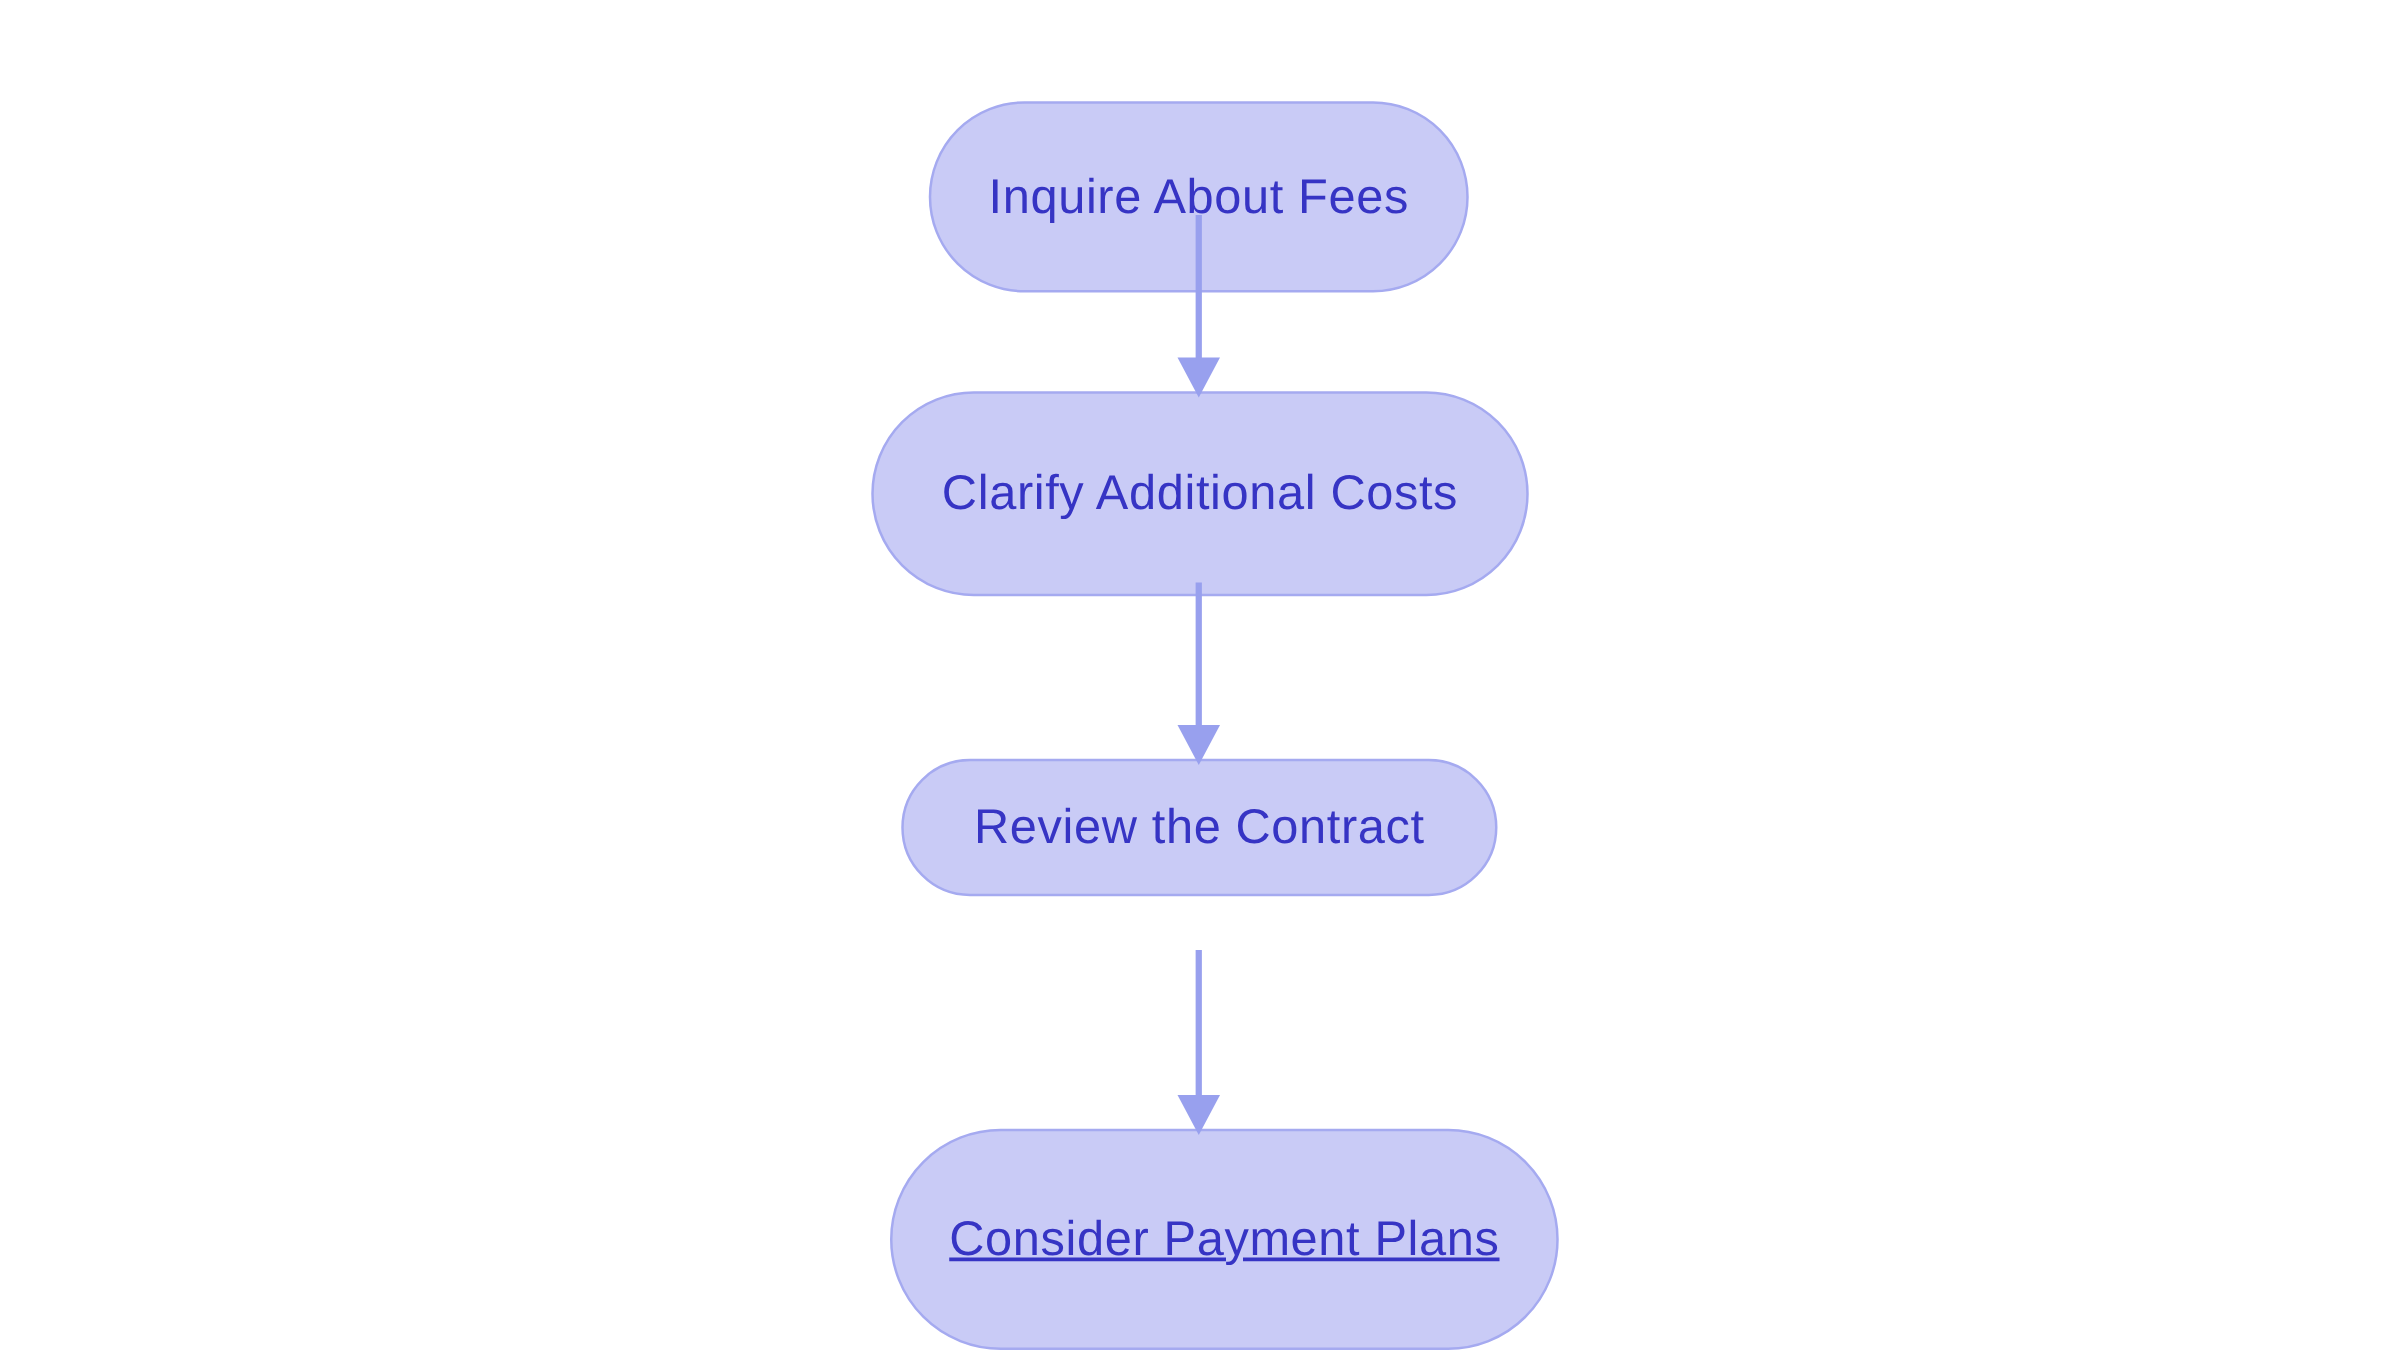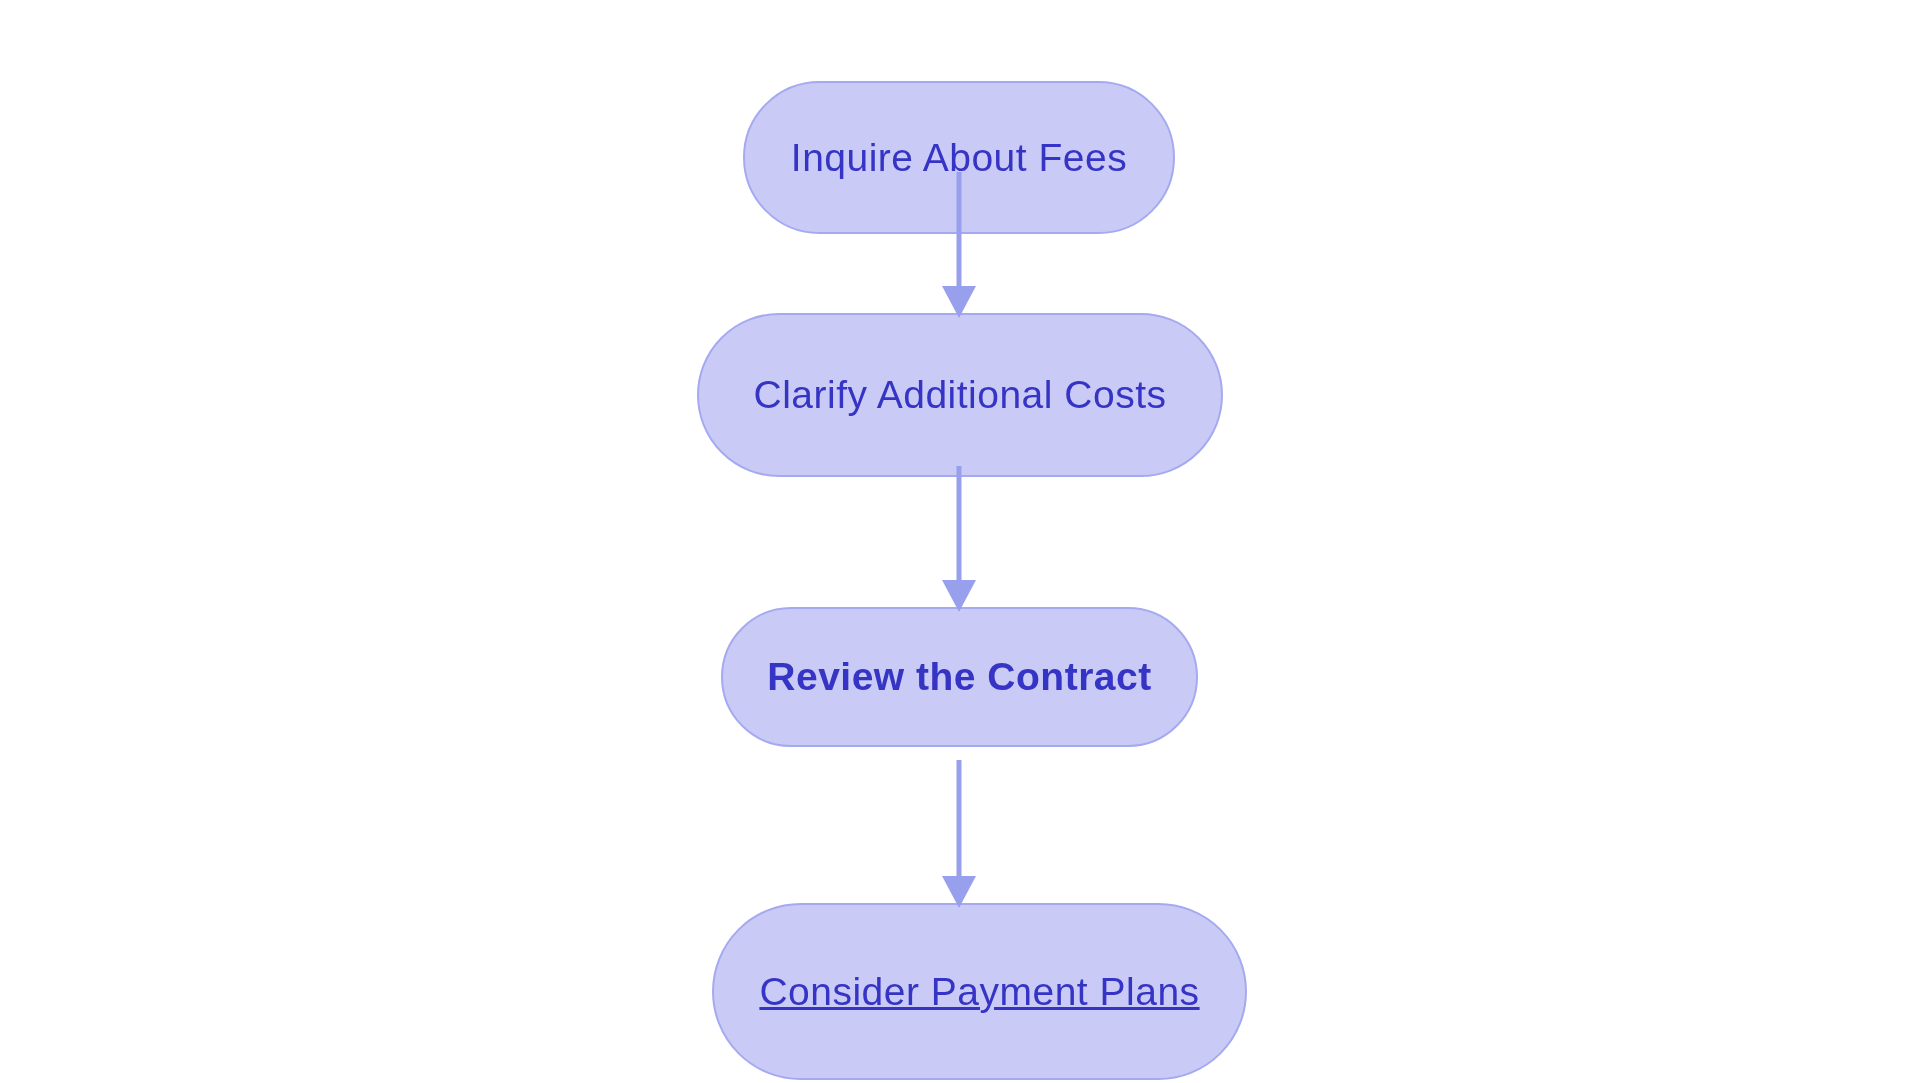--- a/index.html
+++ b/index.html
@@ -28,21 +28,21 @@
     color: var(--node-text, #3634c4);
     font-size: 39px;
     letter-spacing: 0.5px;
     box-sizing: border-box;
     z-index: 1;
     white-space: nowrap;
     text-align: center;
   }
   .node-1 { left: 743px; top: 33px;  width: 432px; height: 153px; margin-top: 48px; }
   .node-2 { left: 697px; top: 313px; width: 526px; height: 164px; }
-  .node-3 { left: 721px; top: 607px; width: 477px; height: 140px; font-weight: bold; }
+  .node-3 { left: 721px; top: 607px; width: 477px; height: 110px; }
   .node-4 { left: 712px; top: 903px; width: 535px; height: 177px; text-decoration: underline; }
 
   .arrow {
     position: absolute;
     width: 34px;
     left: 942px; 
     z-index: 2;
   }
   .arrow-1 { top: 172px; height: 146px; }
   .arrow-2 { top: 466px; height: 146px; }

